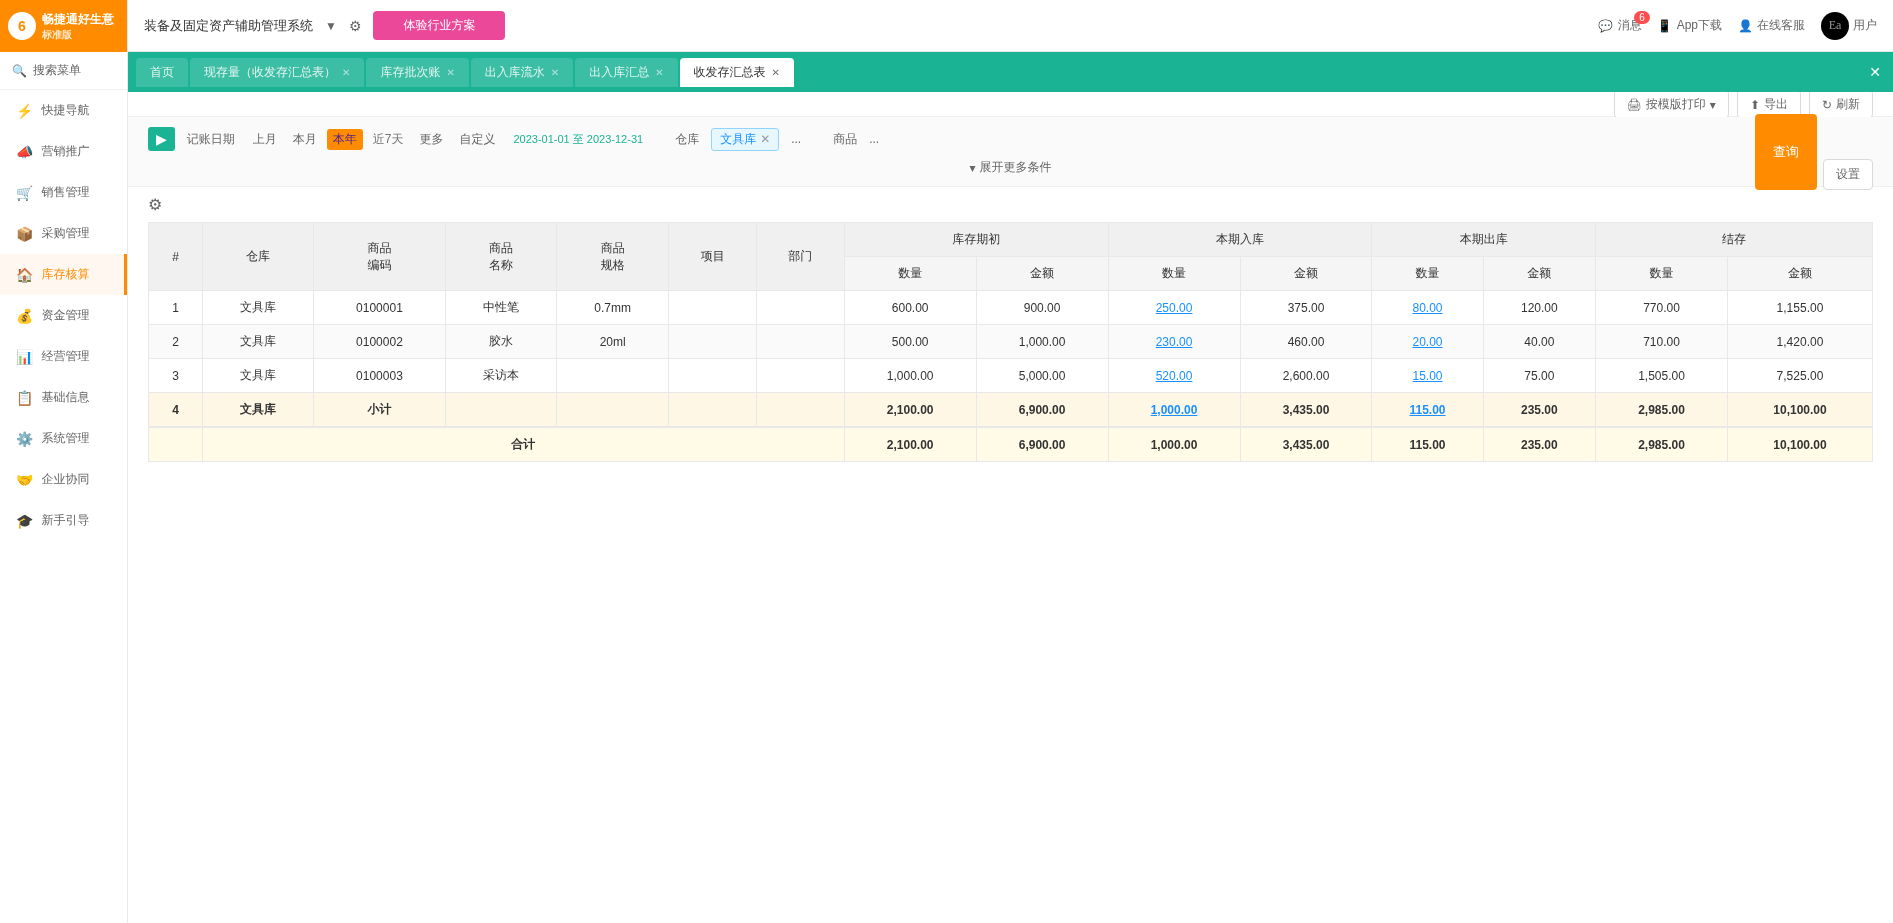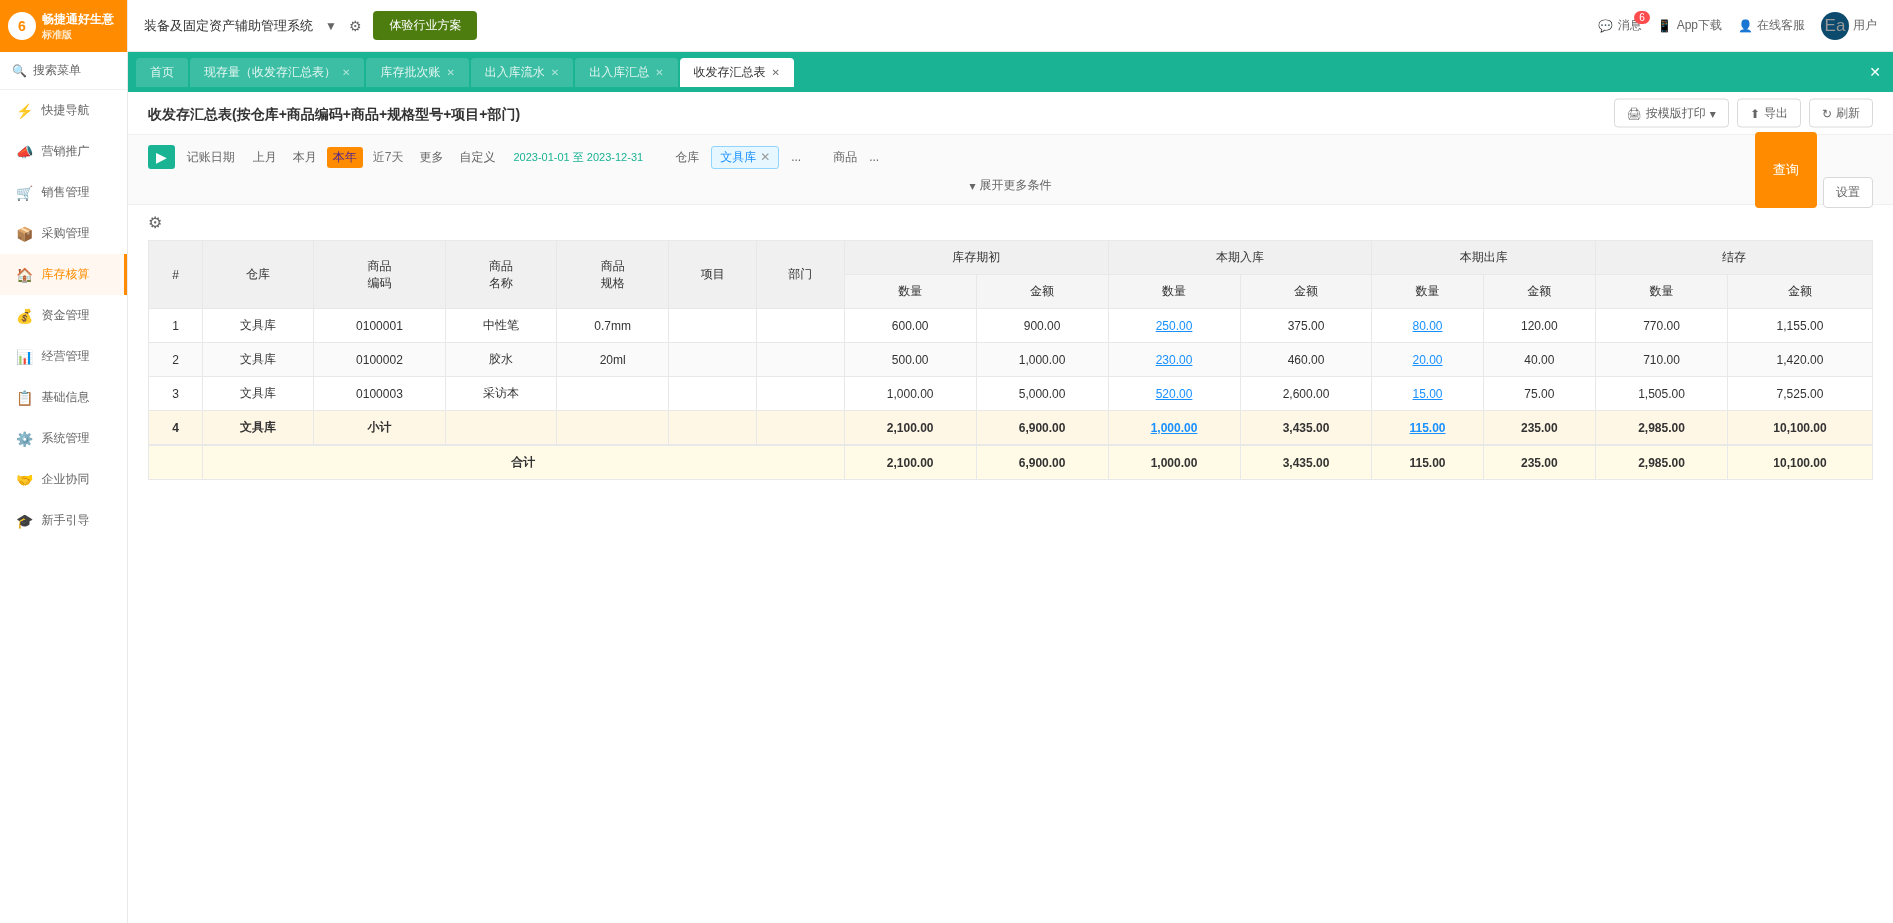--- a/index.html
+++ b/index.html
@@ -16,25 +16,25 @@
     .sidebar-search { display: flex; align-items: center; gap: 6px; padding: 10px 12px; border-bottom: 1px solid #f0f0f0; cursor: pointer; color: #666; }
 
     
     .main { flex: 1; display: flex; flex-direction: column; overflow: hidden; }
 
     
     .top-header { height: 52px; background: white; border-bottom: 1px solid #e8e8e8; display: flex; align-items: center; justify-content: space-between; padding: 0 16px; }
     .top-header-left { display: flex; align-items: center; gap: 12px; }
     .system-title { font-size: 13px; color: #333; }
     .header-dropdown { display: flex; align-items: center; gap: 4px; cursor: pointer; color: #666; font-size: 12px; }
-    .trial-btn { background: #4d7c0f; color: white; border: none; padding: 6px 16px; border-radius: 4px; cursor: pointer; font-size: 12px; }
+    .trial-btn { background: #ec4899; color: white; border: none; padding: 6px 30px; border-radius: 4px; cursor: pointer; font-size: 12px; }
     .top-header-right { display: flex; align-items: center; gap: 16px; }
     .header-action { display: flex; align-items: center; gap: 4px; cursor: pointer; color: #666; font-size: 12px; position: relative; }
     .badge { background: #ff4d4f; color: white; border-radius: 10px; padding: 1px 5px; font-size: 10px; position: absolute; top: -6px; right: -8px; }
-    .user-avatar { width: 28px; height: 28px; background: #0c4a6e; border-radius: 50%; display: flex; align-items: center; justify-content: center; font-size: 17px; color: #999; }
+    .user-avatar { width: 28px; height: 28px; background: #000000; border-radius: 50%; display: flex; align-items: center; justify-content: center; font-size: 12px; color: #999; font-family: Liberation Serif, serif; }
 
     
     .tabs-bar { height: 40px; background: #1ab394; display: flex; align-items: center; padding: 0 8px; gap: 2px; position: relative; }
     .tab-item { display: flex; align-items: center; gap: 6px; padding: 6px 14px; border-radius: 4px 4px 0 0; cursor: pointer; font-size: 12px; color: rgba(255,255,255,0.85); background: rgba(255,255,255,0.15); }
     .tab-item.active { background: white; color: #333; }
     .tab-close { font-size: 10px; opacity: 0.7; cursor: pointer; }
     .tabs-close-all { position: absolute; right: 12px; color: white; font-size: 14px; cursor: pointer; }
 
     
     .content { flex: 1; background: white; overflow-y: auto; padding: 0; }
@@ -173,21 +173,20 @@
     <div class="tab-item active">
       <span>收发存汇总表</span>
       <span class="tab-close">✕</span>
     </div>
     <span class="tabs-close-all">✕</span>
   </div>
 
   <div class="content">
 
     <div style="position:relative; padding: 14px 20px 10px; border-bottom: 1px solid #f0f0f0;">
-      <div style="font-size:14px;font-weight:bold;color:#333;">收发存汇总表(按仓库+商品编码+商品+规格型号+项目+部门)</div>
 
       <div style="position:absolute;right:20px;top:50%;transform:translateY(-50%);display:flex;gap:8px;align-items:center;">
         <div class="action-btn">
           <span>🖨</span>
           <span>按模版打印</span>
           <span>▾</span>
         </div>
         <div class="action-btn">
           <span>⬆</span>
           <span>导出</span>

